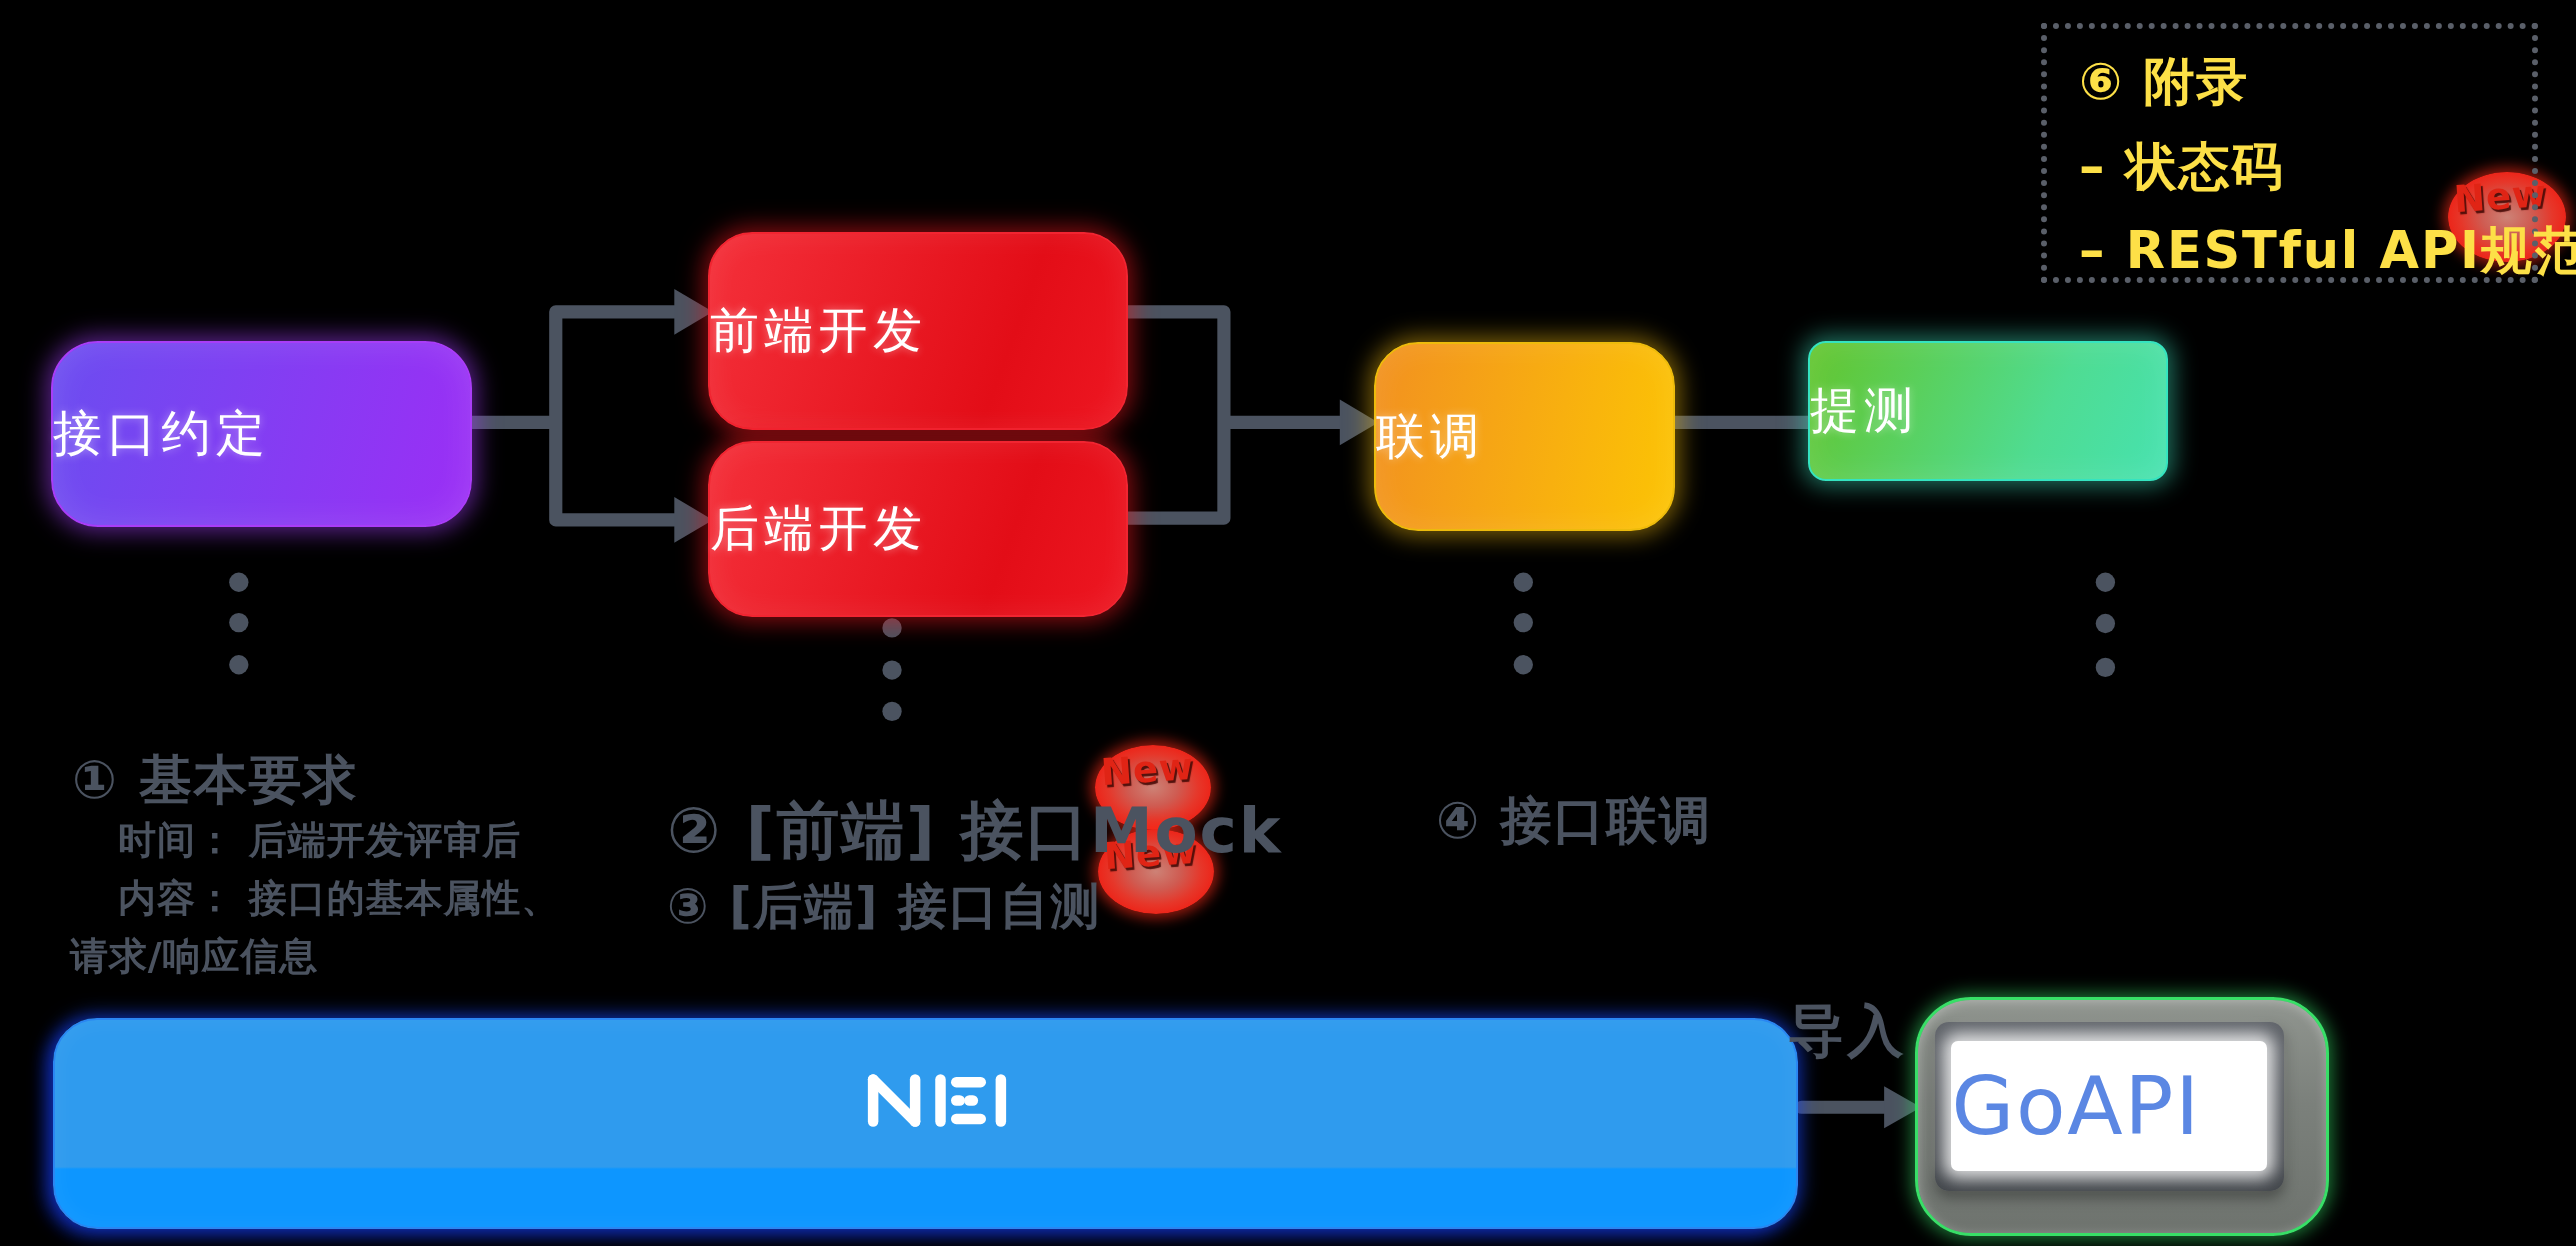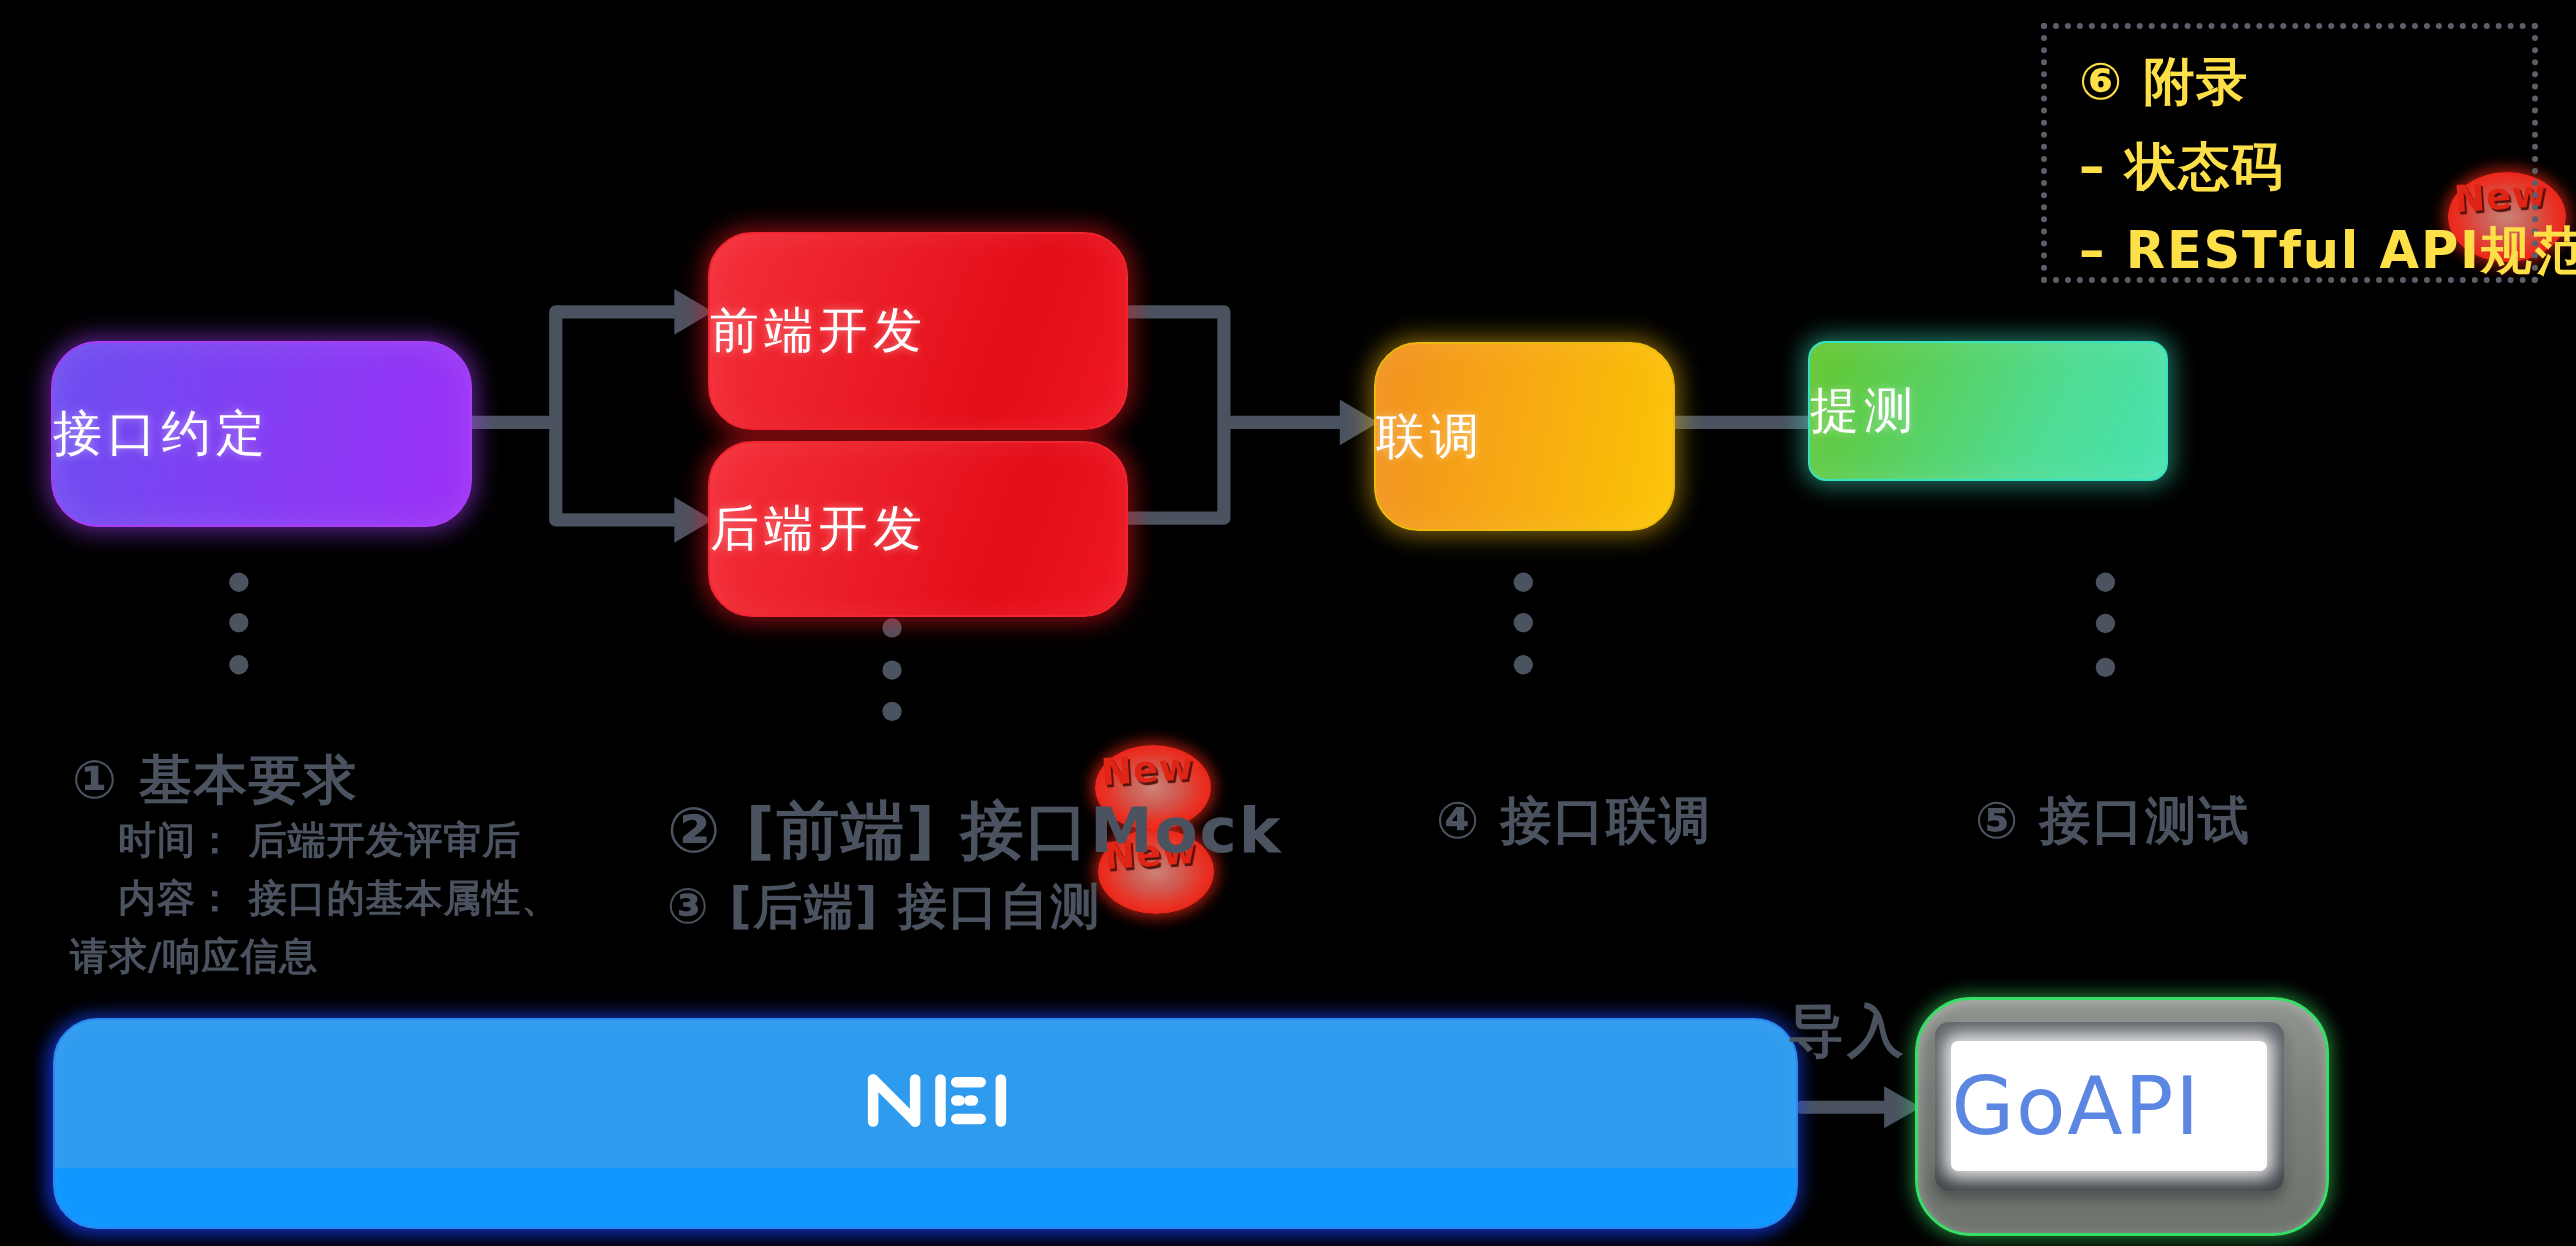--- a/index.html
+++ b/index.html
@@ -198,21 +198,20 @@
   <div class="new-badge" style="left:1095px; top:745px;">
     <span>New</span>
   </div>
   <div class="new-badge" style="left:1098px; top:829px;">
     <span>New</span>
   </div>
   <div class="note-title" style="left:667px; top:788px; font-size:63px;">② [前端] 接口Mock</div>
   <div class="note-title" style="left:667px; top:874px; font-size:49px;">③ [后端] 接口自测</div>
 
   <div class="note-title" style="left:1436px; top:787px; font-size:51px;">④ 接口联调</div>
-  <div class="note-title" style="left:1975px; top:787px; font-size:51px;">⑤ 接口测试</div>
 
   <div class="new-badge" style="left:2448px; top:172px; width:118px; height:90px;">
     <span>New</span>
   </div>
 
   <div class="appendix">
     <div class="appendix-line appendix-title">⑥ 附录</div>
     <div class="appendix-line appendix-item1">– 状态码</div>
     <div class="appendix-line appendix-item2">– RESTful API规范</div>
   </div>

